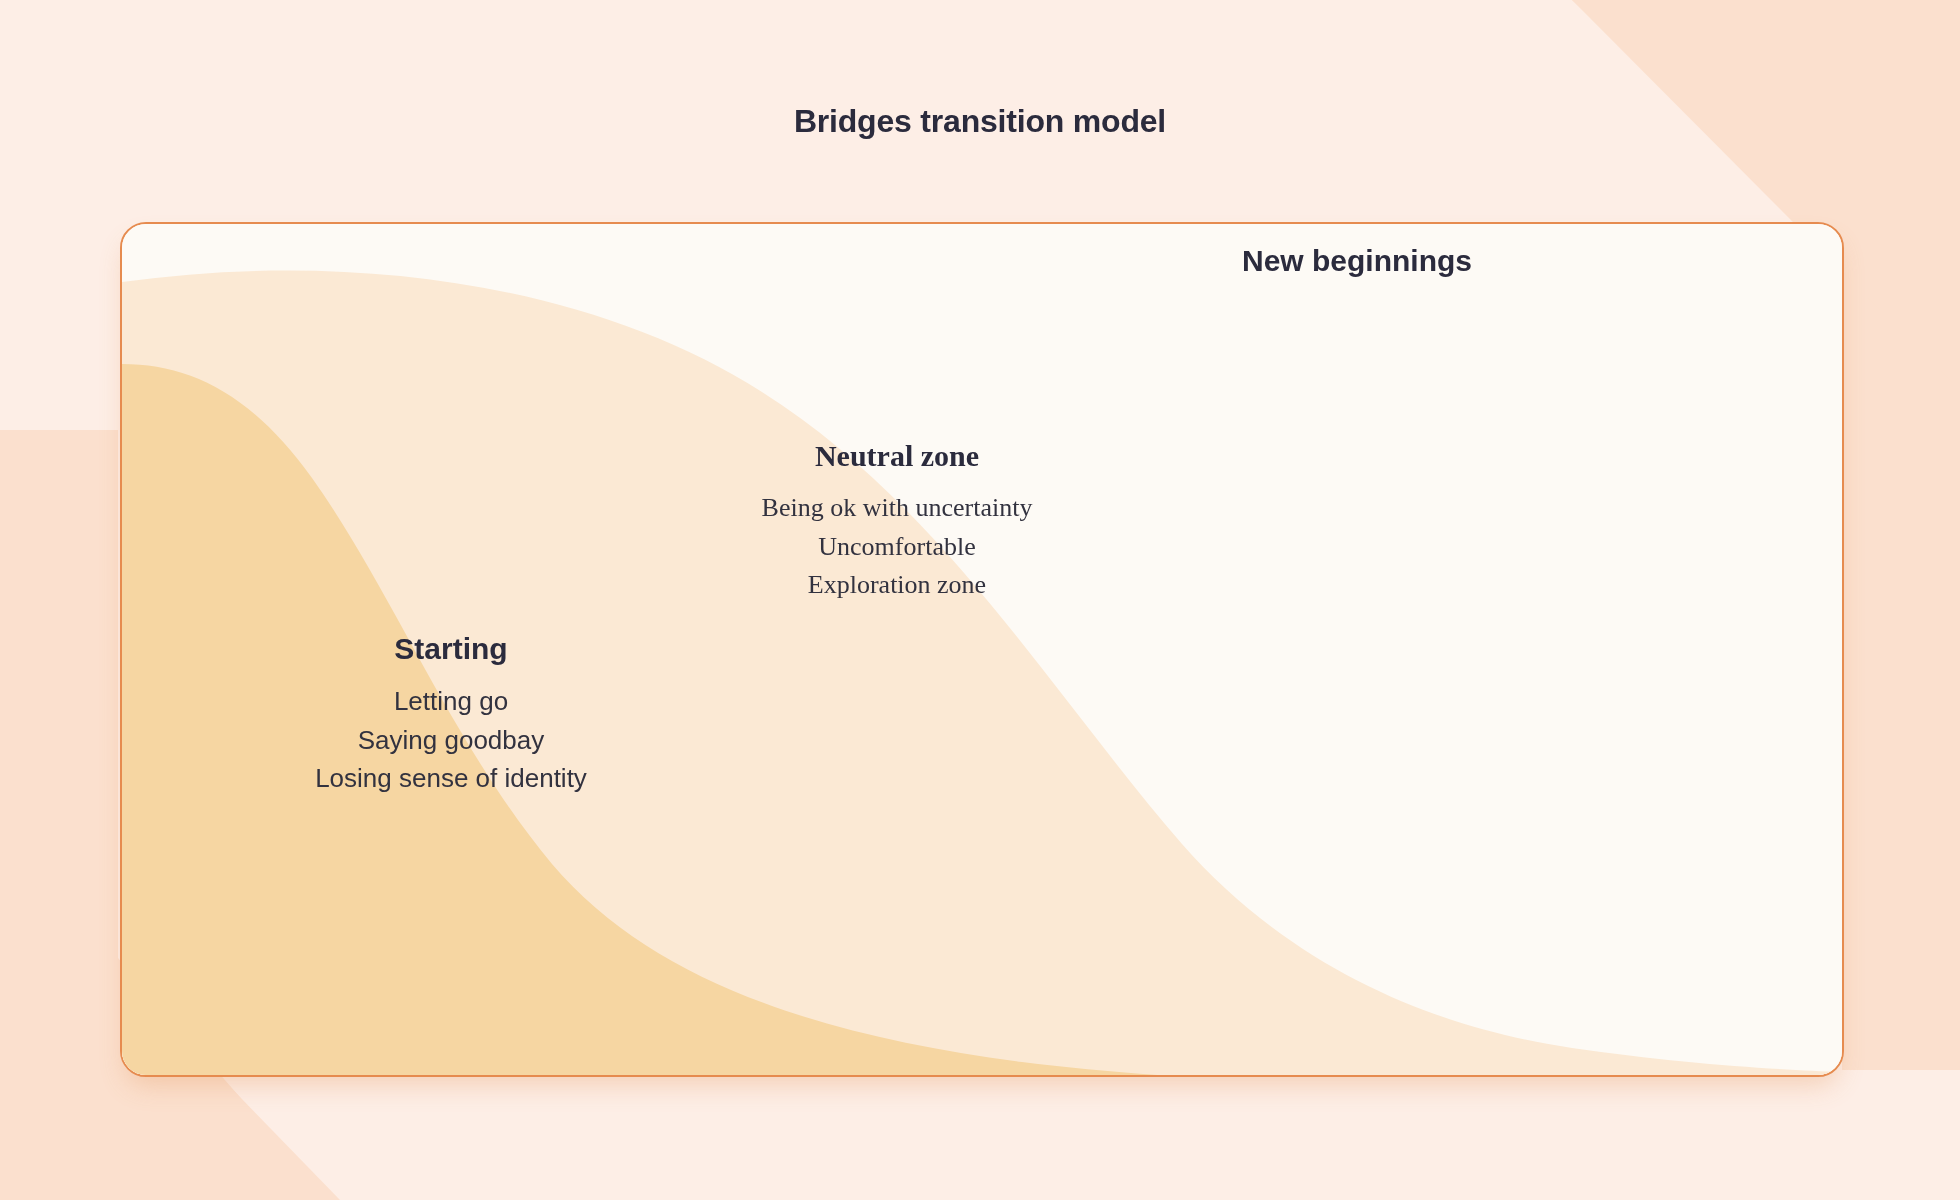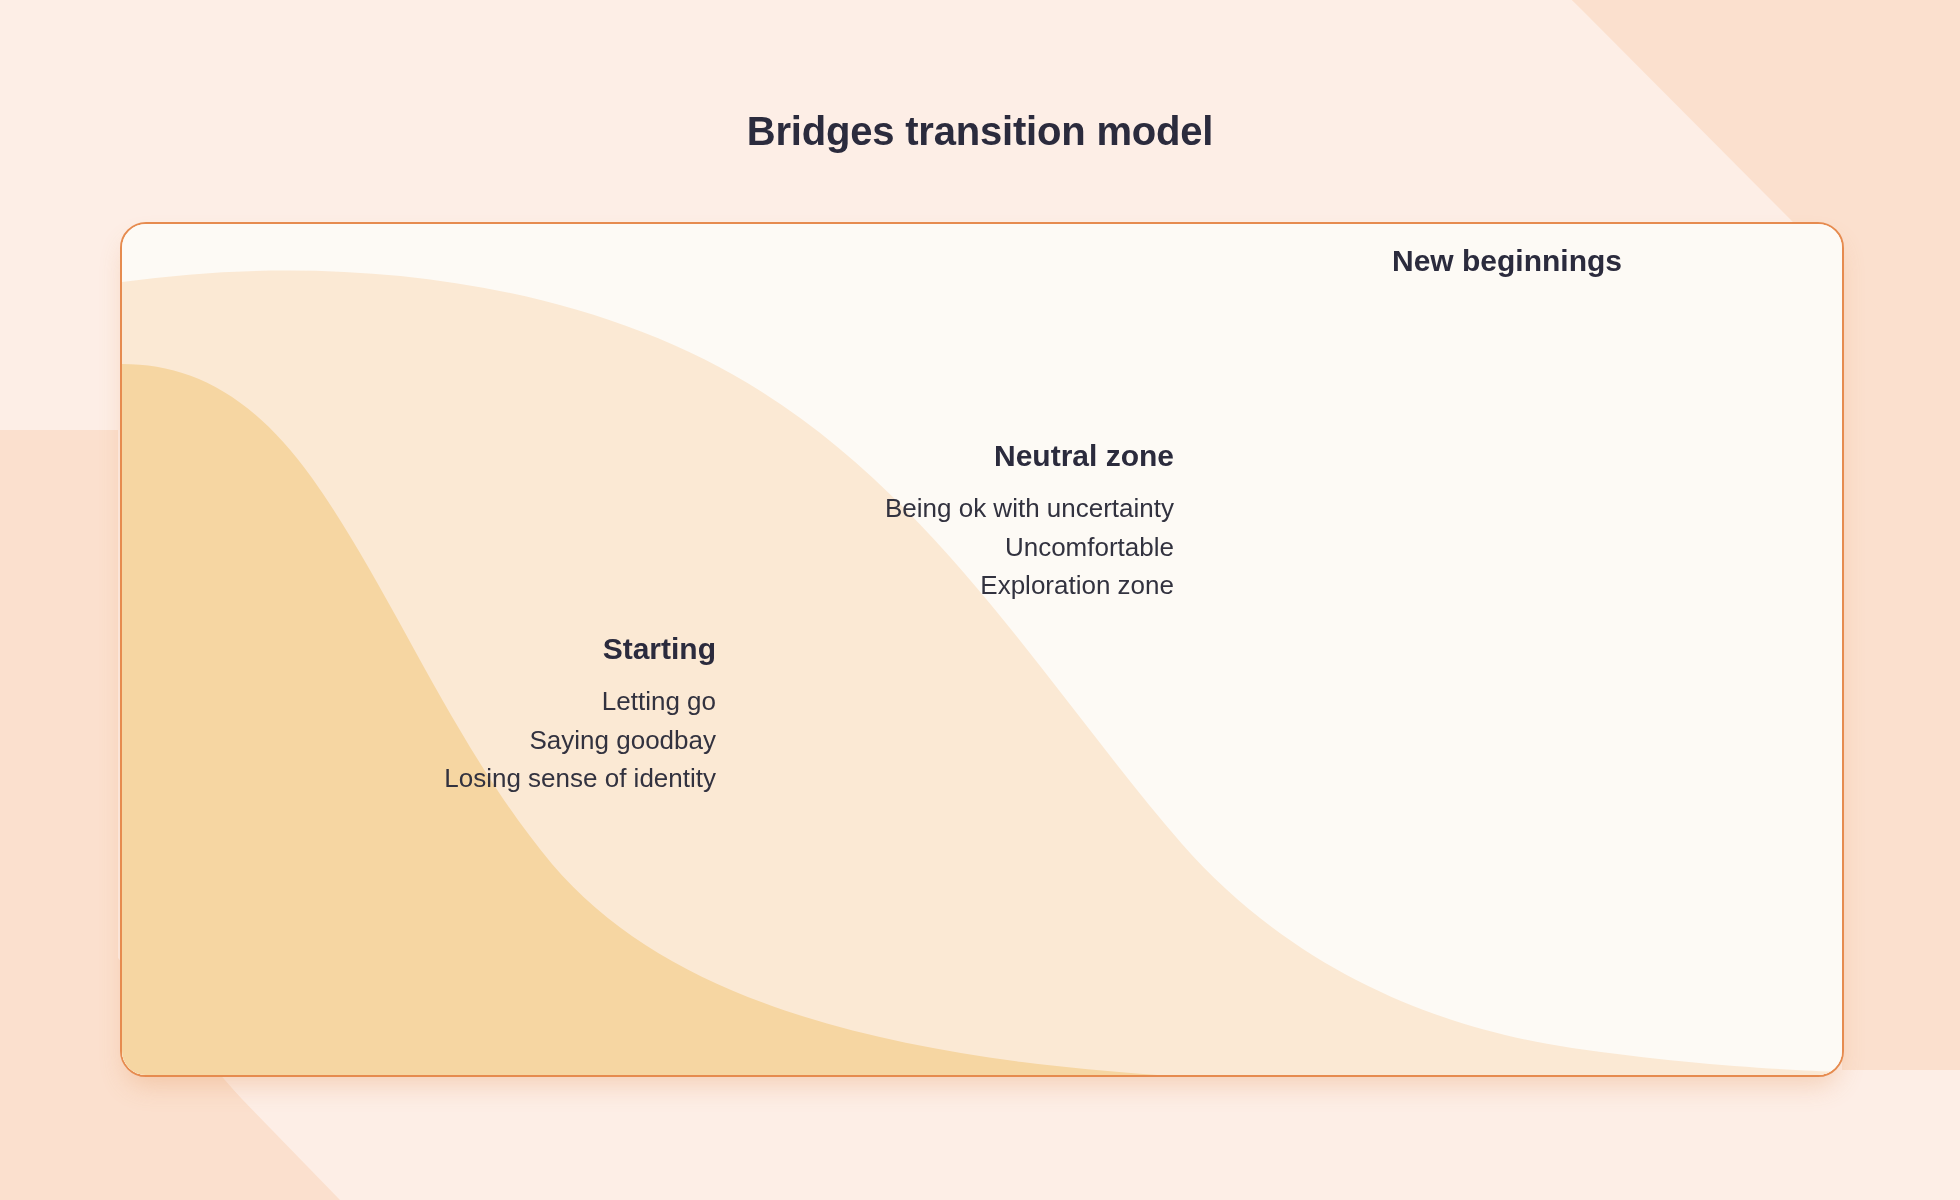--- a/index.html
+++ b/index.html
@@ -26,21 +26,21 @@
     pointer-events: none;
   }
 
   
   #page-title {
     position: absolute;
     top: 82px;
     left: 0;
     width: 1960px;
     text-align: center;
-    font-size: 40px;
+    font-size: 32px;
     font-weight: bold;
     color: #2B2B3D;
     letter-spacing: -0.2px;
     z-index: 5;
   }
 
   
   #model-card {
     position: absolute;
     left: 120px;
@@ -58,21 +58,21 @@
   #wave-svg {
     position: absolute;
     inset: 0;
     width: 100%;
     height: 100%;
     display: block;
   }
 
   .phase-block {
     position: absolute;
-    text-align: right;
+    text-align: center;
     z-index: 3;
     color: #2E2E40;
   }
   .phase-heading {
     font-size: 30px;
     font-weight: bold;
     color: #2B2B3D;
     margin-bottom: 16px;
     white-space: nowrap;
   }
@@ -84,23 +84,24 @@
     white-space: nowrap;
   }
 
   
   #phase-endings {
     left: 64px;
     top: 408px;
     width: 530px;
   }
   #phase-neutral {
-    left: 522px;
+    left: 510px;
     top: 215px;
     width: 530px;
+    font-family: Liberation Serif, serif;
   }
   #phase-new-beginnings {
     left: 970px;
     top: 20px;
     width: 530px;
   }
 </style>
 </head>
 <body>
 

